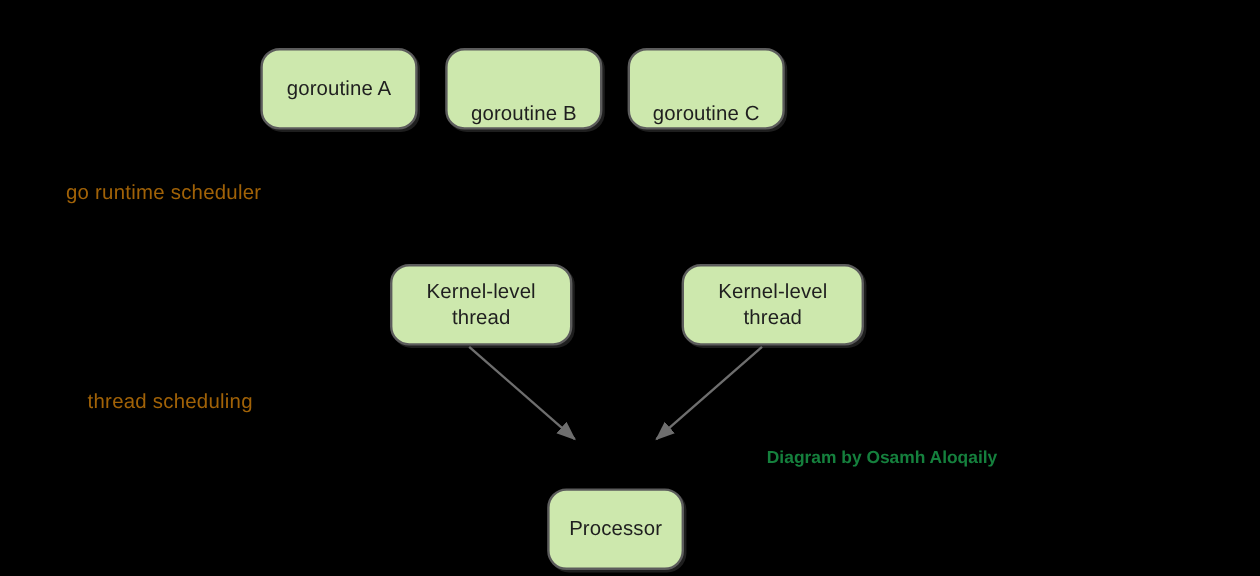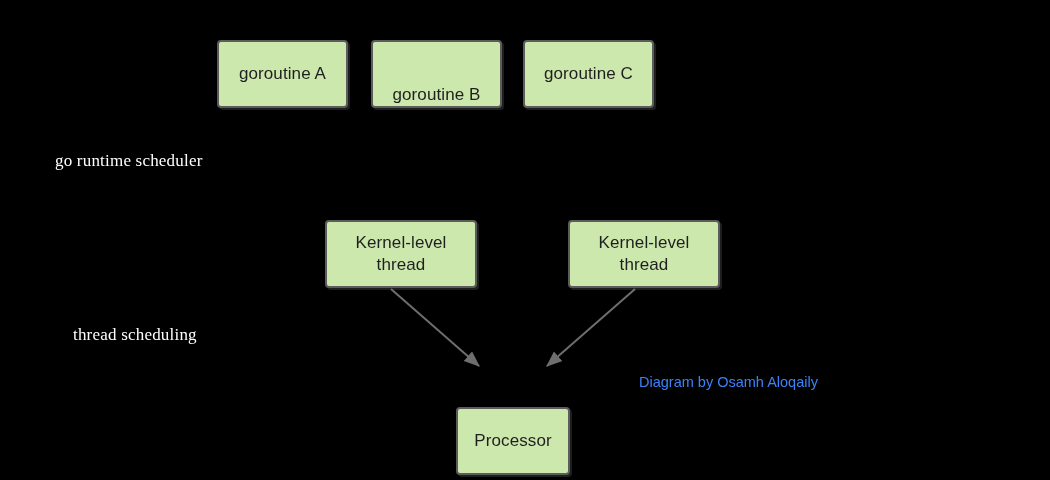--- a/index.html
+++ b/index.html
@@ -15,72 +15,71 @@
     overflow: hidden;
     font-family: "Liberation Sans", sans-serif;
   }
 
   
   .node {
     position: absolute;
     box-sizing: border-box;
     background: #cde8ad;
     border: 2px solid #5c5c5c;
-    border-radius: 4px;
+    border-radius: 16px;
     display: flex;
     align-items: center;
     justify-content: center;
     text-align: center;
     color: #1f1f1f;
     font-size: 17px;
     line-height: 1.28;
     letter-spacing: 0.1px;
     box-shadow: 2px 2px 0 0 rgba(40,40,40,0.75);
   }
   .node .node-label {
     display: block;
     padding: 0 6px;
     white-space: pre-line;
   }
 
   
   .goroutine { top: 40px; width: 131px; height: 68px; }
   .g0 { left: 217px; }
   .g1 { left: 371px; align-items: flex-end; }
-  .g2 { left: 523px; }
+  .g2 { left: 523px; align-items: flex-end; }
   .g3 { left: 677px; }
 
   
   .kthread { top: 220px; width: 152px; height: 68px; }
   .k0 { left: 325px; }
   .k1 { left: 568px; }
 
   
   .processor { top: 370px; left: 456px; width: 114px; height: 68px; margin-top: 37px; }
 
   
   .stage-label {
     position: absolute;
-    color: #ffffff;
+    color: #a16207;
     font-size: 17px;
     letter-spacing: 0.2px;
     white-space: nowrap;
-    font-family: Liberation Serif, serif;
   }
   .label-runtime  { left: 55px;  top: 151px; }
   .label-threadsched { left: 73px; top: 325px; }
 
   
   .credit {
     position: absolute;
     left: 639px;
     top: 371px;
-    color: #3b82f6;
+    color: #15803d;
     font-size: 14.5px;
-    font-weight: normal;
+    font-weight: bold;
     line-height: 1.55;
     white-space: nowrap;
   }
 
   
   #arrows {
     position: absolute;
     left: 0;
     top: 0;
     width: 1050px;

